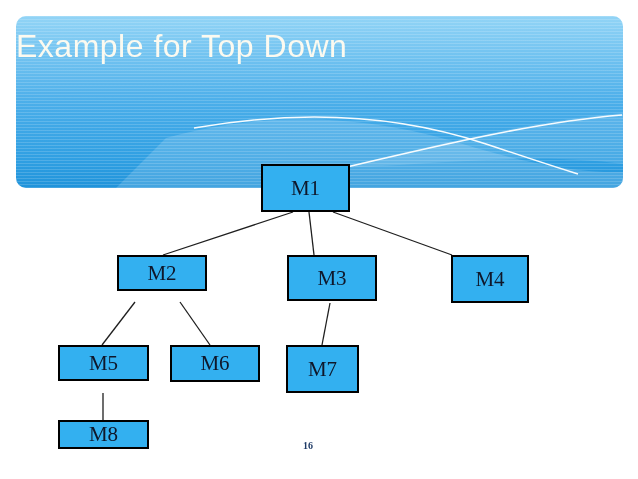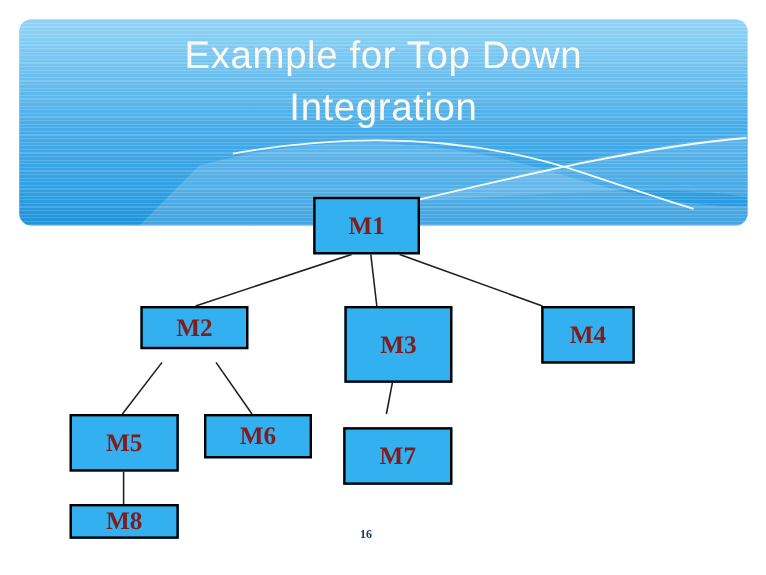--- a/index.html
+++ b/index.html
@@ -44,21 +44,20 @@
     position: absolute;
     inset: 0;
     width: 100%;
     height: 100%;
   }
   .title {
     position: absolute;
     left: 0;
     right: 0;
     top: 9px;
-    text-align: center;
     font-size: 32px;
     line-height: 43px;
     letter-spacing: 0.5px;
     color: var(--title-text, #fcfaf0);
     z-index: 2;
   }
   
   .diagram {
     position: absolute;
     inset: 0;
@@ -73,29 +72,30 @@
   }
   .node {
     position: absolute;
     box-sizing: border-box;
     background: var(--box-fill, #33b0f0);
     border: 2px solid var(--box-border, #000000);
     display: flex;
     align-items: center;
     justify-content: center;
     font-family: "Liberation Serif", serif;
-    font-weight: bold;
+    font-weight: normal;
     font-size: 21px;
-    color: #7f1d1d;
+    color: #0f172a;
   }
   .page-number {
     position: absolute;
-    left: 300px;
+    left: 286px;
     top: 440px;
     width: 44px;
+    text-align: center;
     font-family: "Liberation Serif", serif;
     font-weight: bold;
     font-size: 10px;
     color: var(--page-number, #1e3a66);
     z-index: 4;
   }
 </style>
 </head>
 <body>
 
@@ -103,41 +103,40 @@
 
   <div class="banner">
     <svg class="swoosh" viewBox="0 0 607 172" preserveAspectRatio="none">
       <path d="M 150 122 C 260 92, 360 100, 460 132 C 515 148, 565 157, 607 156 L 607 172 L 100 172 Z" fill="rgba(255,255,255,0.16)"></path>
       <path d="M 324 152 C 420 128, 520 104, 607 97 L 607 148 C 520 136, 420 148, 324 152 Z" fill="rgba(255,255,255,0.12)"></path>
       <path d="M 178 112 C 280 94, 380 98, 470 128 C 512 142, 542 152, 562 158" fill="none" stroke="rgba(255,255,255,0.95)" stroke-width="1.5"></path>
       <path d="M 322 153 C 420 130, 520 106, 606 99" fill="none" stroke="rgba(255,255,255,0.95)" stroke-width="1.5"></path>
     </svg>
     <div class="title">
       <div>Example for Top Down</div>
-      <div>Integration</div>
     </div>
   </div>
 
   <div class="diagram">
     <svg id="edges" class="edges" viewBox="0 0 638 479" preserveAspectRatio="none">
         <line x1="293" y1="212" x2="163" y2="255" stroke="#1f1f1f" stroke-width="1.3"></line>
         <line x1="309" y1="212" x2="314" y2="255" stroke="#1f1f1f" stroke-width="1.3"></line>
         <line x1="333" y1="212" x2="452" y2="255" stroke="#1f1f1f" stroke-width="1.3"></line>
         <line x1="135" y1="302" x2="102" y2="345" stroke="#1f1f1f" stroke-width="1.3"></line>
         <line x1="180" y1="302" x2="210" y2="345" stroke="#1f1f1f" stroke-width="1.3"></line>
         <line x1="330" y1="303" x2="322" y2="345" stroke="#1f1f1f" stroke-width="1.3"></line>
         <line x1="103" y1="393" x2="103" y2="420" stroke="#1f1f1f" stroke-width="1.3"></line>
       </svg>
     <div id="nodes">
         <div class="node" style="left: 261px; top: 164px; width: 89px; height: 48px;">M1</div>
         <div class="node" style="left: 117px; top: 255px; width: 90px; height: 36px;">M2</div>
-        <div class="node" style="left: 287px; top: 255px; width: 90px; height: 64px;">M3</div>
+        <div class="node" style="left: 287px; top: 255px; width: 90px; height: 46px;">M3</div>
         <div class="node" style="left: 451px; top: 255px; width: 78px; height: 48px;">M4</div>
-        <div class="node" style="left: 58px; top: 345px; width: 91px; height: 48px;">M5</div>
+        <div class="node" style="left: 58px; top: 345px; width: 91px; height: 36px;">M5</div>
         <div class="node" style="left: 170px; top: 345px; width: 90px; height: 37px;">M6</div>
-        <div class="node" style="left: 286px; top: 345px; width: 91px; height: 48px; margin-top: 11px;">M7</div>
+        <div class="node" style="left: 286px; top: 345px; width: 73px; height: 48px;">M7</div>
         <div class="node" style="left: 58px; top: 420px; width: 91px; height: 29px;">M8</div>
       </div>
   </div>
 
   <div class="page-number">16</div>
 
 </div>
 
 </body></html>

